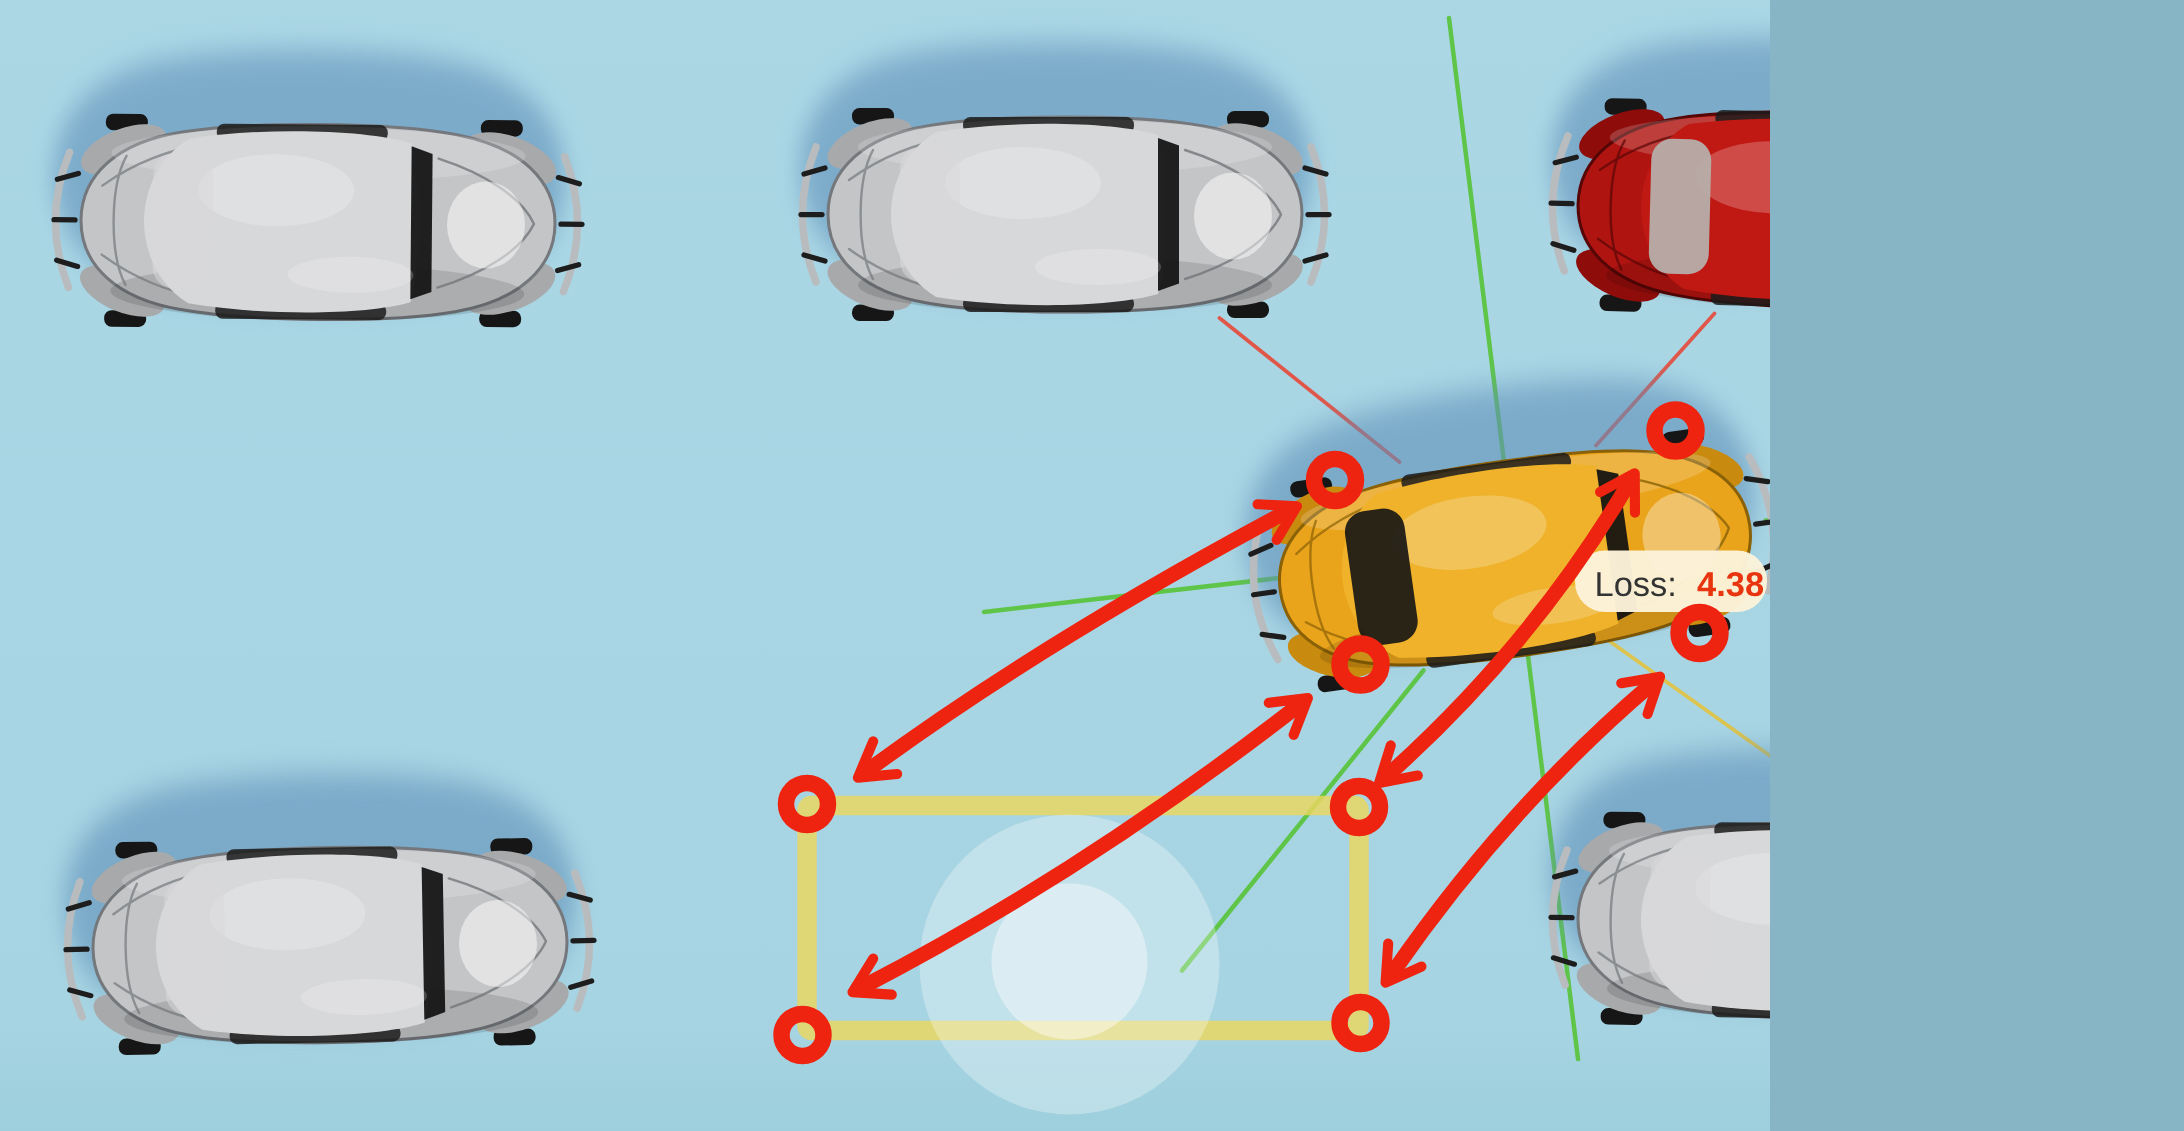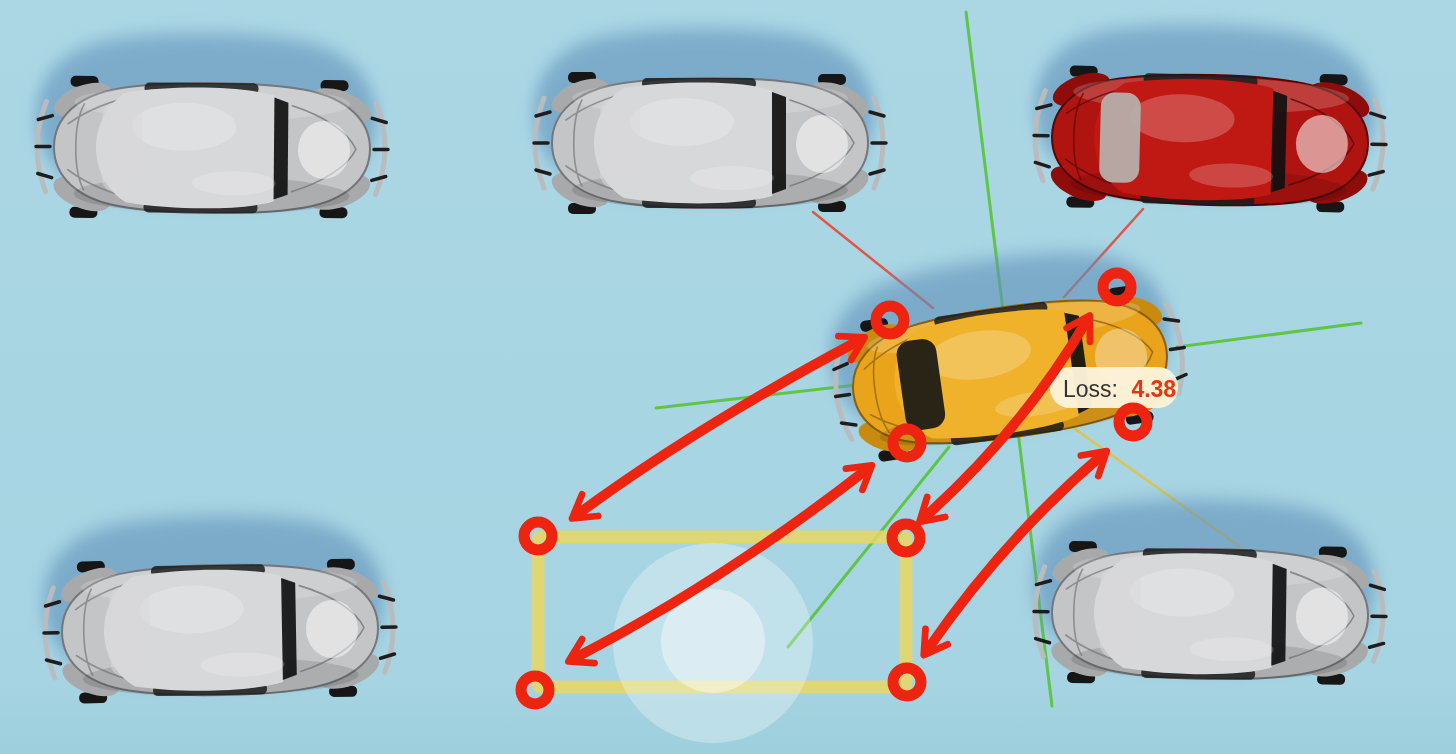--- a/index.html
+++ b/index.html
@@ -1,16 +1,16 @@
 <!DOCTYPE html>
 <html><head>
 <meta charset="utf-8">
 <style>
   html,body{margin:0;padding:0;background:#88b5c6;}
-  .stage{position:relative;width:1456px;height:754px;overflow:hidden;
+  .stage{position:relative;width:1180px;height:754px;overflow:hidden;
          font-family:"Liberation Sans",sans-serif;}
   .stage svg{position:absolute;inset:0;display:block;}
 
   
   .car.silver{--c-body:#c4c5c7;--c-fender:#a8a9ab;--c-roof:#d7d8da;--c-edge:#74777b;
               --c-glass:#d8d9db;--glass-op:.55;--shine:.5;}
   .car.red{--c-body:#b01411;--c-fender:#8e0d0b;--c-roof:#c01914;--c-edge:#570606;
            --c-glass:#b6aeaa;--glass-op:.95;--shine:.55;}
   .car.yellow{--c-body:#e9a41c;--c-fender:#c98a10;--c-roof:#efb22a;--c-edge:#8a6106;
               --c-glass:#141414;--glass-op:.9;--shine:.35;}

